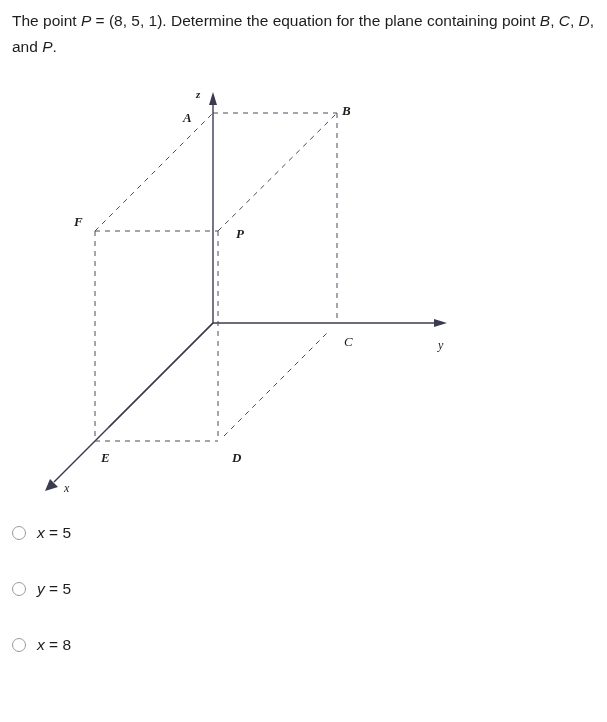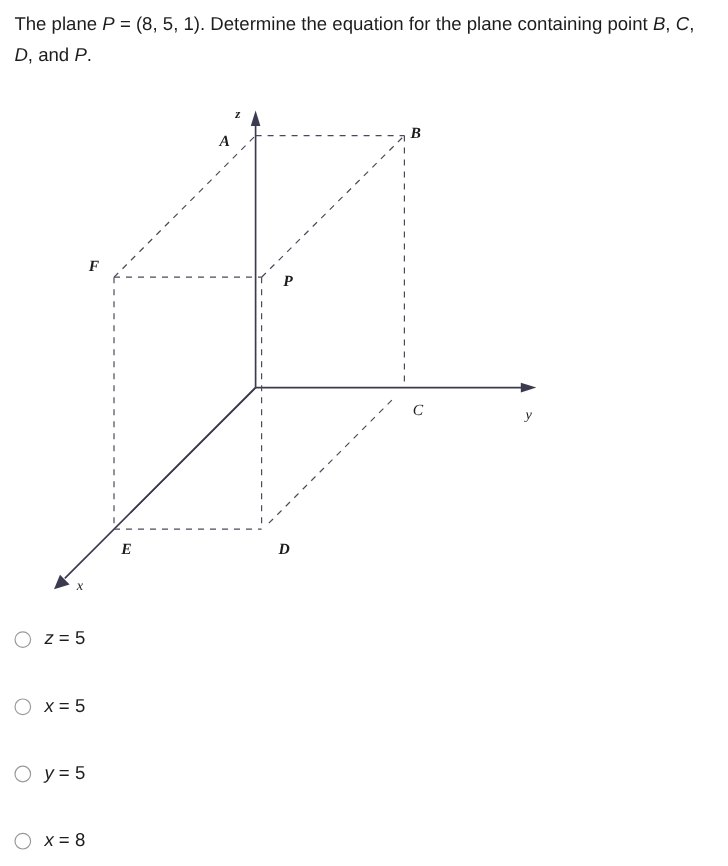--- a/index.html
+++ b/index.html
@@ -64,21 +64,21 @@
     font-style: italic;
   }
   .option-label .eq {
     font-style: normal;
   }
 </style>
 </head>
 <body>
 
 <div class="question-text">
-  <span><span>The plane </span><span class="var">P</span><span> = (8, 5, 1). Determine the equation for the plane</span></span>
+  <span><span>The point </span><span class="var">P</span><span> = (8, 5, 1). Determine the equation for the plane</span></span>
   <span><span>containing point </span><span class="var">B</span><span>, </span><span class="var">C</span><span>, </span><span class="var">D</span><span>, and </span><span class="var">P</span><span>.</span></span>
 </div>
 
 <div class="figure-wrap">
   <svg width="607" height="425" viewBox="0 0 607 425" xmlns="http://www.w3.org/2000/svg">
 
     <line x1="213" y1="245" x2="213" y2="25" stroke="#3b3b4f" stroke-width="1.4"></line>
     <polygon points="213,14 209,27 217,27" fill="#3b3b4f"></polygon>
 
     <line x1="213" y1="245" x2="435" y2="245" stroke="#3b3b4f" stroke-width="1.4"></line>
@@ -117,24 +117,20 @@
 
     <text x="64" y="414" font-family="'Liberation Serif', serif" font-size="12" font-style="italic" fill="#1d1d1d">x</text>
     <text x="438" y="271" font-family="'Liberation Serif', serif" font-size="12" font-style="italic" fill="#1d1d1d">y</text>
     <text x="196" y="20" font-family="'Liberation Serif', serif" font-size="11" font-style="italic" font-weight="bold" fill="#1d1d1d">z</text>
   </svg>
 </div>
 
 <div class="options">
   <div class="option-row">
     <span class="radio"></span>
-    <span class="option-label"><span>z</span><span class="eq"> = </span><span class="eq">5</span></span>
-  </div>
-  <div class="option-row">
-    <span class="radio"></span>
     <span class="option-label"><span>x</span><span class="eq"> = </span><span class="eq">5</span></span>
   </div>
   <div class="option-row">
     <span class="radio"></span>
     <span class="option-label"><span>y</span><span class="eq"> = </span><span class="eq">5</span></span>
   </div>
   <div class="option-row">
     <span class="radio"></span>
     <span class="option-label"><span>x</span><span class="eq"> = </span><span class="eq">8</span></span>
   </div>

